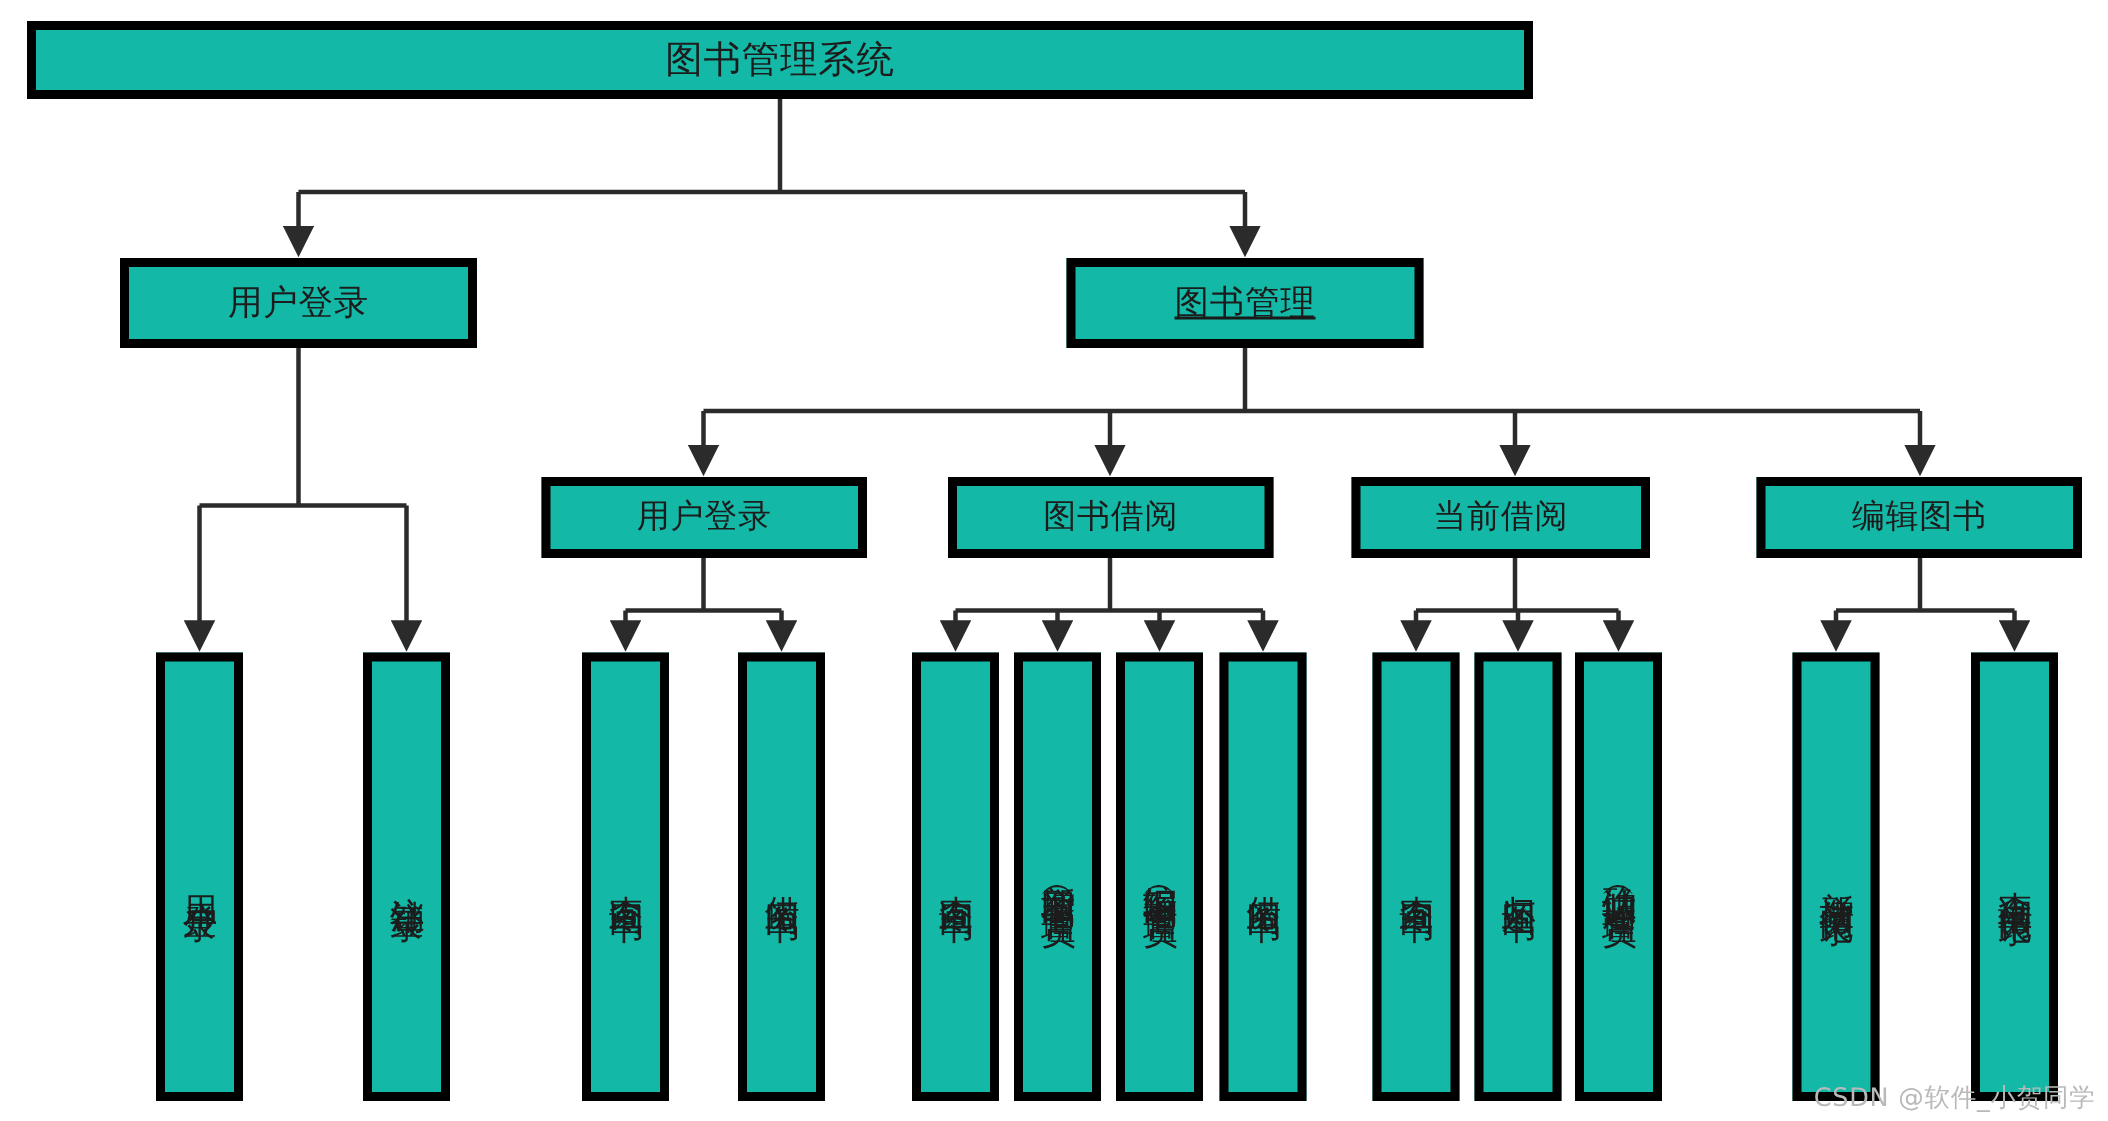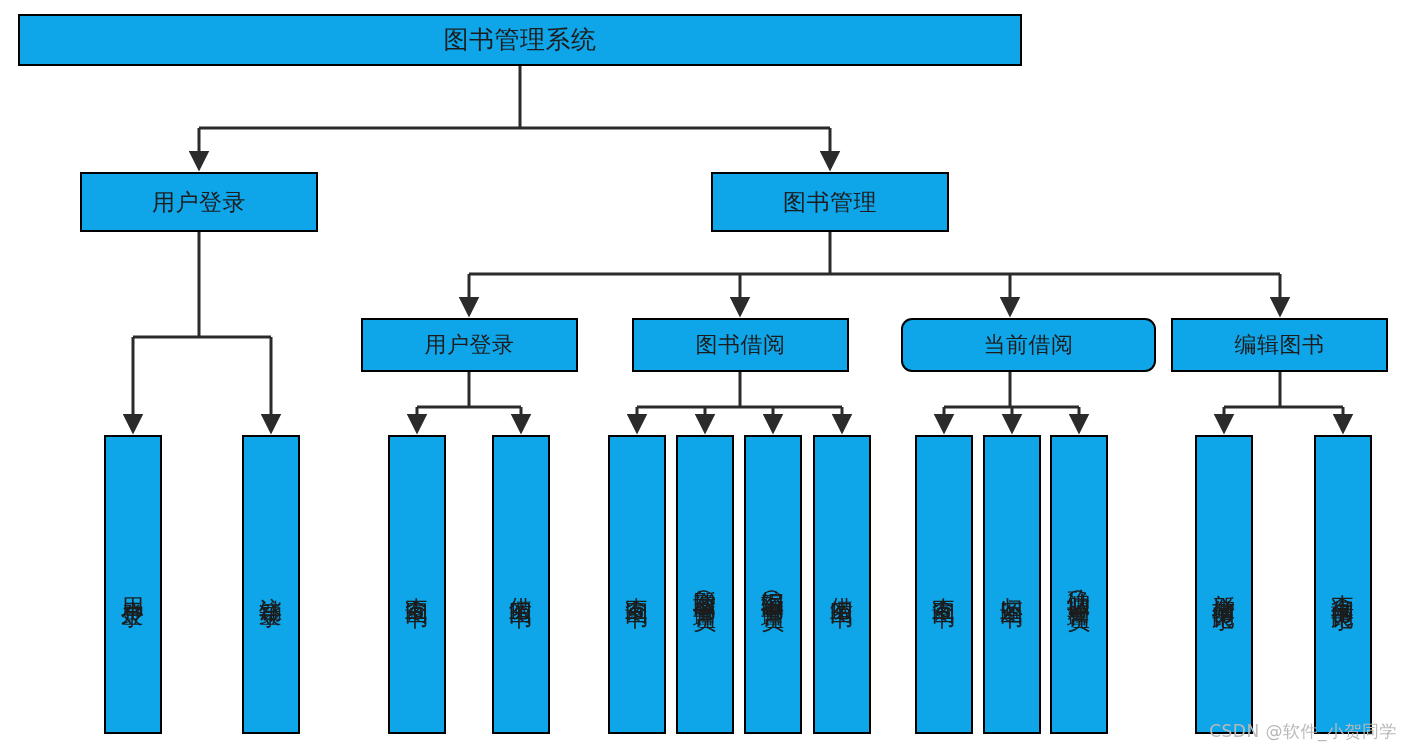--- a/index.html
+++ b/index.html
@@ -19,22 +19,22 @@
   #wires{
     position:absolute;
     left:0; top:0;
     width:1405px; height:747px;
     pointer-events:none;
   }
   
   .node{
     position:absolute;
     box-sizing:border-box;
-    background:#0ea5e9;
-    border:2px solid #000000;
+    background:#14b8a6;
+    border:6px solid #000000;
     display:flex;
     align-items:center;
     justify-content:center;
     text-align:right;
   }
   .node .label{
     display:block;
     line-height:1.15;
     letter-spacing:0.5px;
     color:#1c1c1c;
@@ -133,31 +133,31 @@
     </g>
   </svg>
 
   <div class="node root" style="left:18px;top:14px;width:1004px;height:52px;">
     <span class="label">图书管理系统</span>
   </div>
 
   <div class="node tier2" style="left:80px;top:172px;width:238px;height:60px;">
     <span class="label">用户登录</span>
   </div>
-  <div class="node tier2" style="left:711px;top:172px;width:238px;height:60px;">
+  <div class="node tier2" style="left:711px;top:172px;width:238px;height:60px;text-decoration:underline;">
     <span class="label">图书管理</span>
   </div>
 
   <div class="node tier3" style="left:361px;top:318px;width:217px;height:54px;">
     <span class="label">用户登录</span>
   </div>
   <div class="node tier3" style="left:632px;top:318px;width:217px;height:54px;">
     <span class="label">图书借阅</span>
   </div>
-  <div class="node tier3" style="left:901px;top:318px;width:255px;height:54px;border-radius:11px;">
+  <div class="node tier3" style="left:901px;top:318px;width:199px;height:54px;">
     <span class="label">当前借阅</span>
   </div>
   <div class="node tier3" style="left:1171px;top:318px;width:217px;height:54px;">
     <span class="label">编辑图书</span>
   </div>
 
   <div class="node leaf" style="left:104px;top:435px;width:58px;height:299px;">
     <span class="label">用户登录</span>
   </div>
   <div class="node leaf" style="left:242px;top:435px;width:58px;height:299px;">

